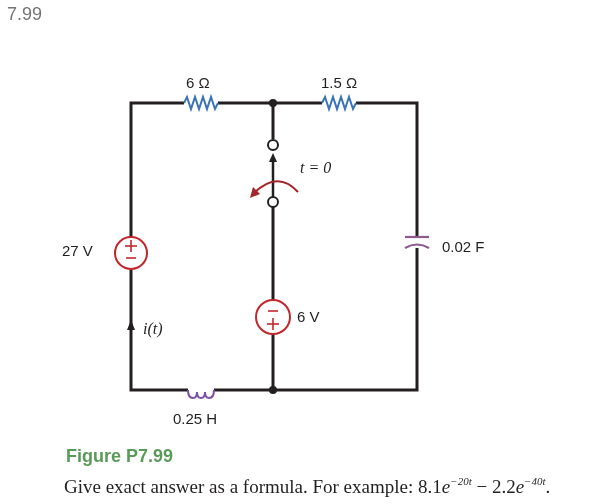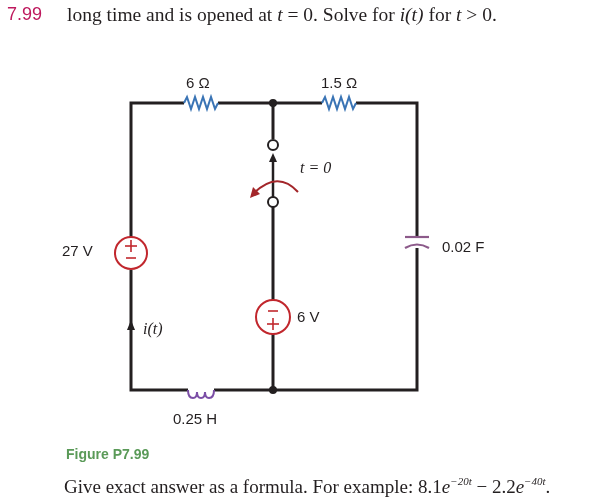--- a/index.html
+++ b/index.html
@@ -1,35 +1,34 @@
 <!DOCTYPE html>
 <html><head>
 <meta charset="utf-8">
 <style>
   html, body { margin: 0; padding: 0; background: #ffffff; }
   body { width: 602px; height: 504px; position: relative; overflow: hidden; font-family: "Liberation Serif", serif; color: #231f20; }
   .problem { position: absolute; left: 7px; top: 2px; width: 590px; font-size: 19.5px; line-height: 25px; }
-  .pnum { position: absolute; left: 0; top: 0; font-family: "Liberation Sans", sans-serif; color: #be185d; font-size: 18px; }
+  .pnum { position: absolute; left: 0; top: 0; font-family: "Liberation Sans", sans-serif; color: #737373; font-size: 18px; }
   .ptext { position: absolute; left: 60px; top: 0; width: 530px; }
   .pline { white-space: nowrap; display: block; }
   .it { font-style: italic; }
   svg.circuit { position: absolute; left: 0; top: 0; }
   .lbl { font-family: "Liberation Sans", sans-serif; font-size: 15px; fill: #231f20; }
   .lbl-it { font-family: "Liberation Serif", serif; font-style: italic; font-size: 16px; fill: #231f20; }
-  .fig-caption { position: absolute; left: 66px; top: 446px; font-family: "Liberation Sans", sans-serif; font-weight: bold; color: #5a9a58; font-size: 14px; }
+  .fig-caption { position: absolute; left: 66px; top: 446px; font-family: "Liberation Sans", sans-serif; font-weight: bold; color: #5a9a58; font-size: 18px; }
   .answer-note { position: absolute; left: 64px; top: 476px; font-size: 19px; white-space: nowrap; }
   .answer-note sup { font-size: 11px; vertical-align: 8px; line-height: 0; text-align: center; }
 </style>
 </head>
 <body>
 
 <div class="problem">
   <span class="pnum">7.99</span>
   <div class="ptext">
-    <span class="pline"><span>long time and is opened at </span><span class="it">t</span><span> = 0. Solve for </span><span class="it">i(t)</span><span> for </span><span class="it">t</span><span> &gt; 0.</span></span>
   </div>
 </div>
 
 <svg class="circuit" width="602" height="440" viewBox="0 0 602 440">
 
   <g stroke="#231f20" stroke-width="3" fill="none">
 
     <polyline points="131,238 131,103 184,103"></polyline>
     <polyline points="218,103 322,103"></polyline>
     <polyline points="356,103 417,103 417,237"></polyline>

